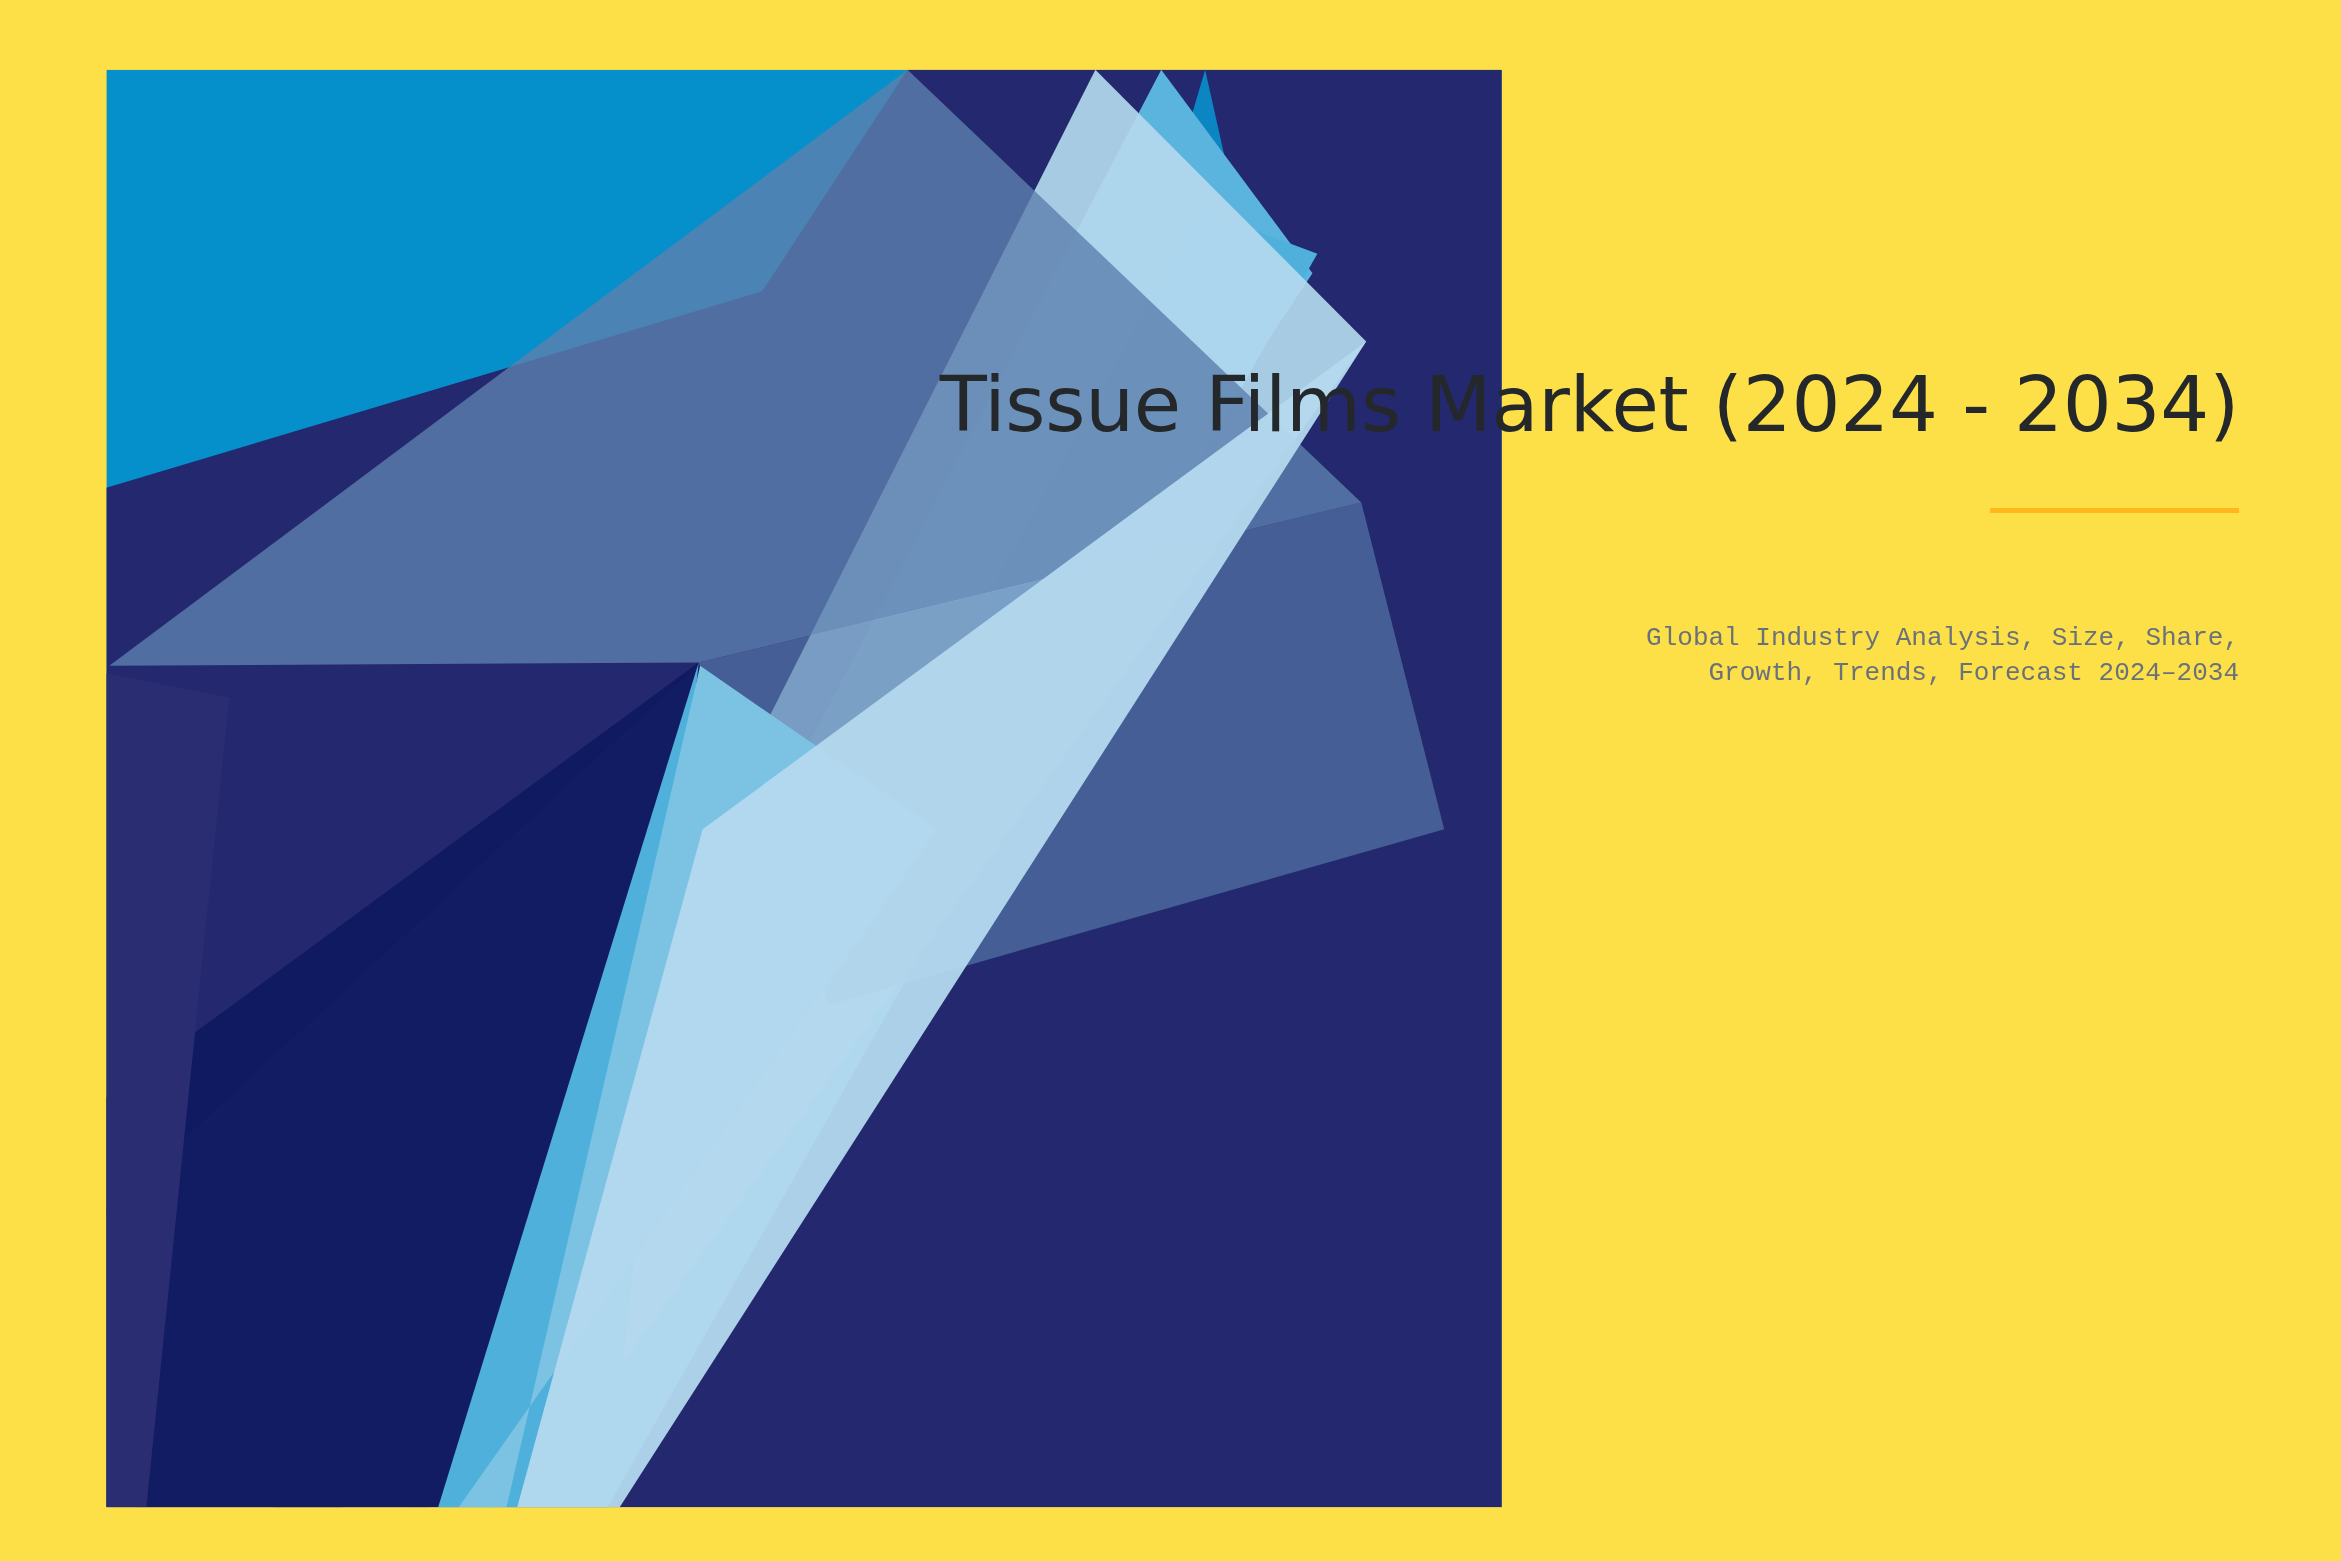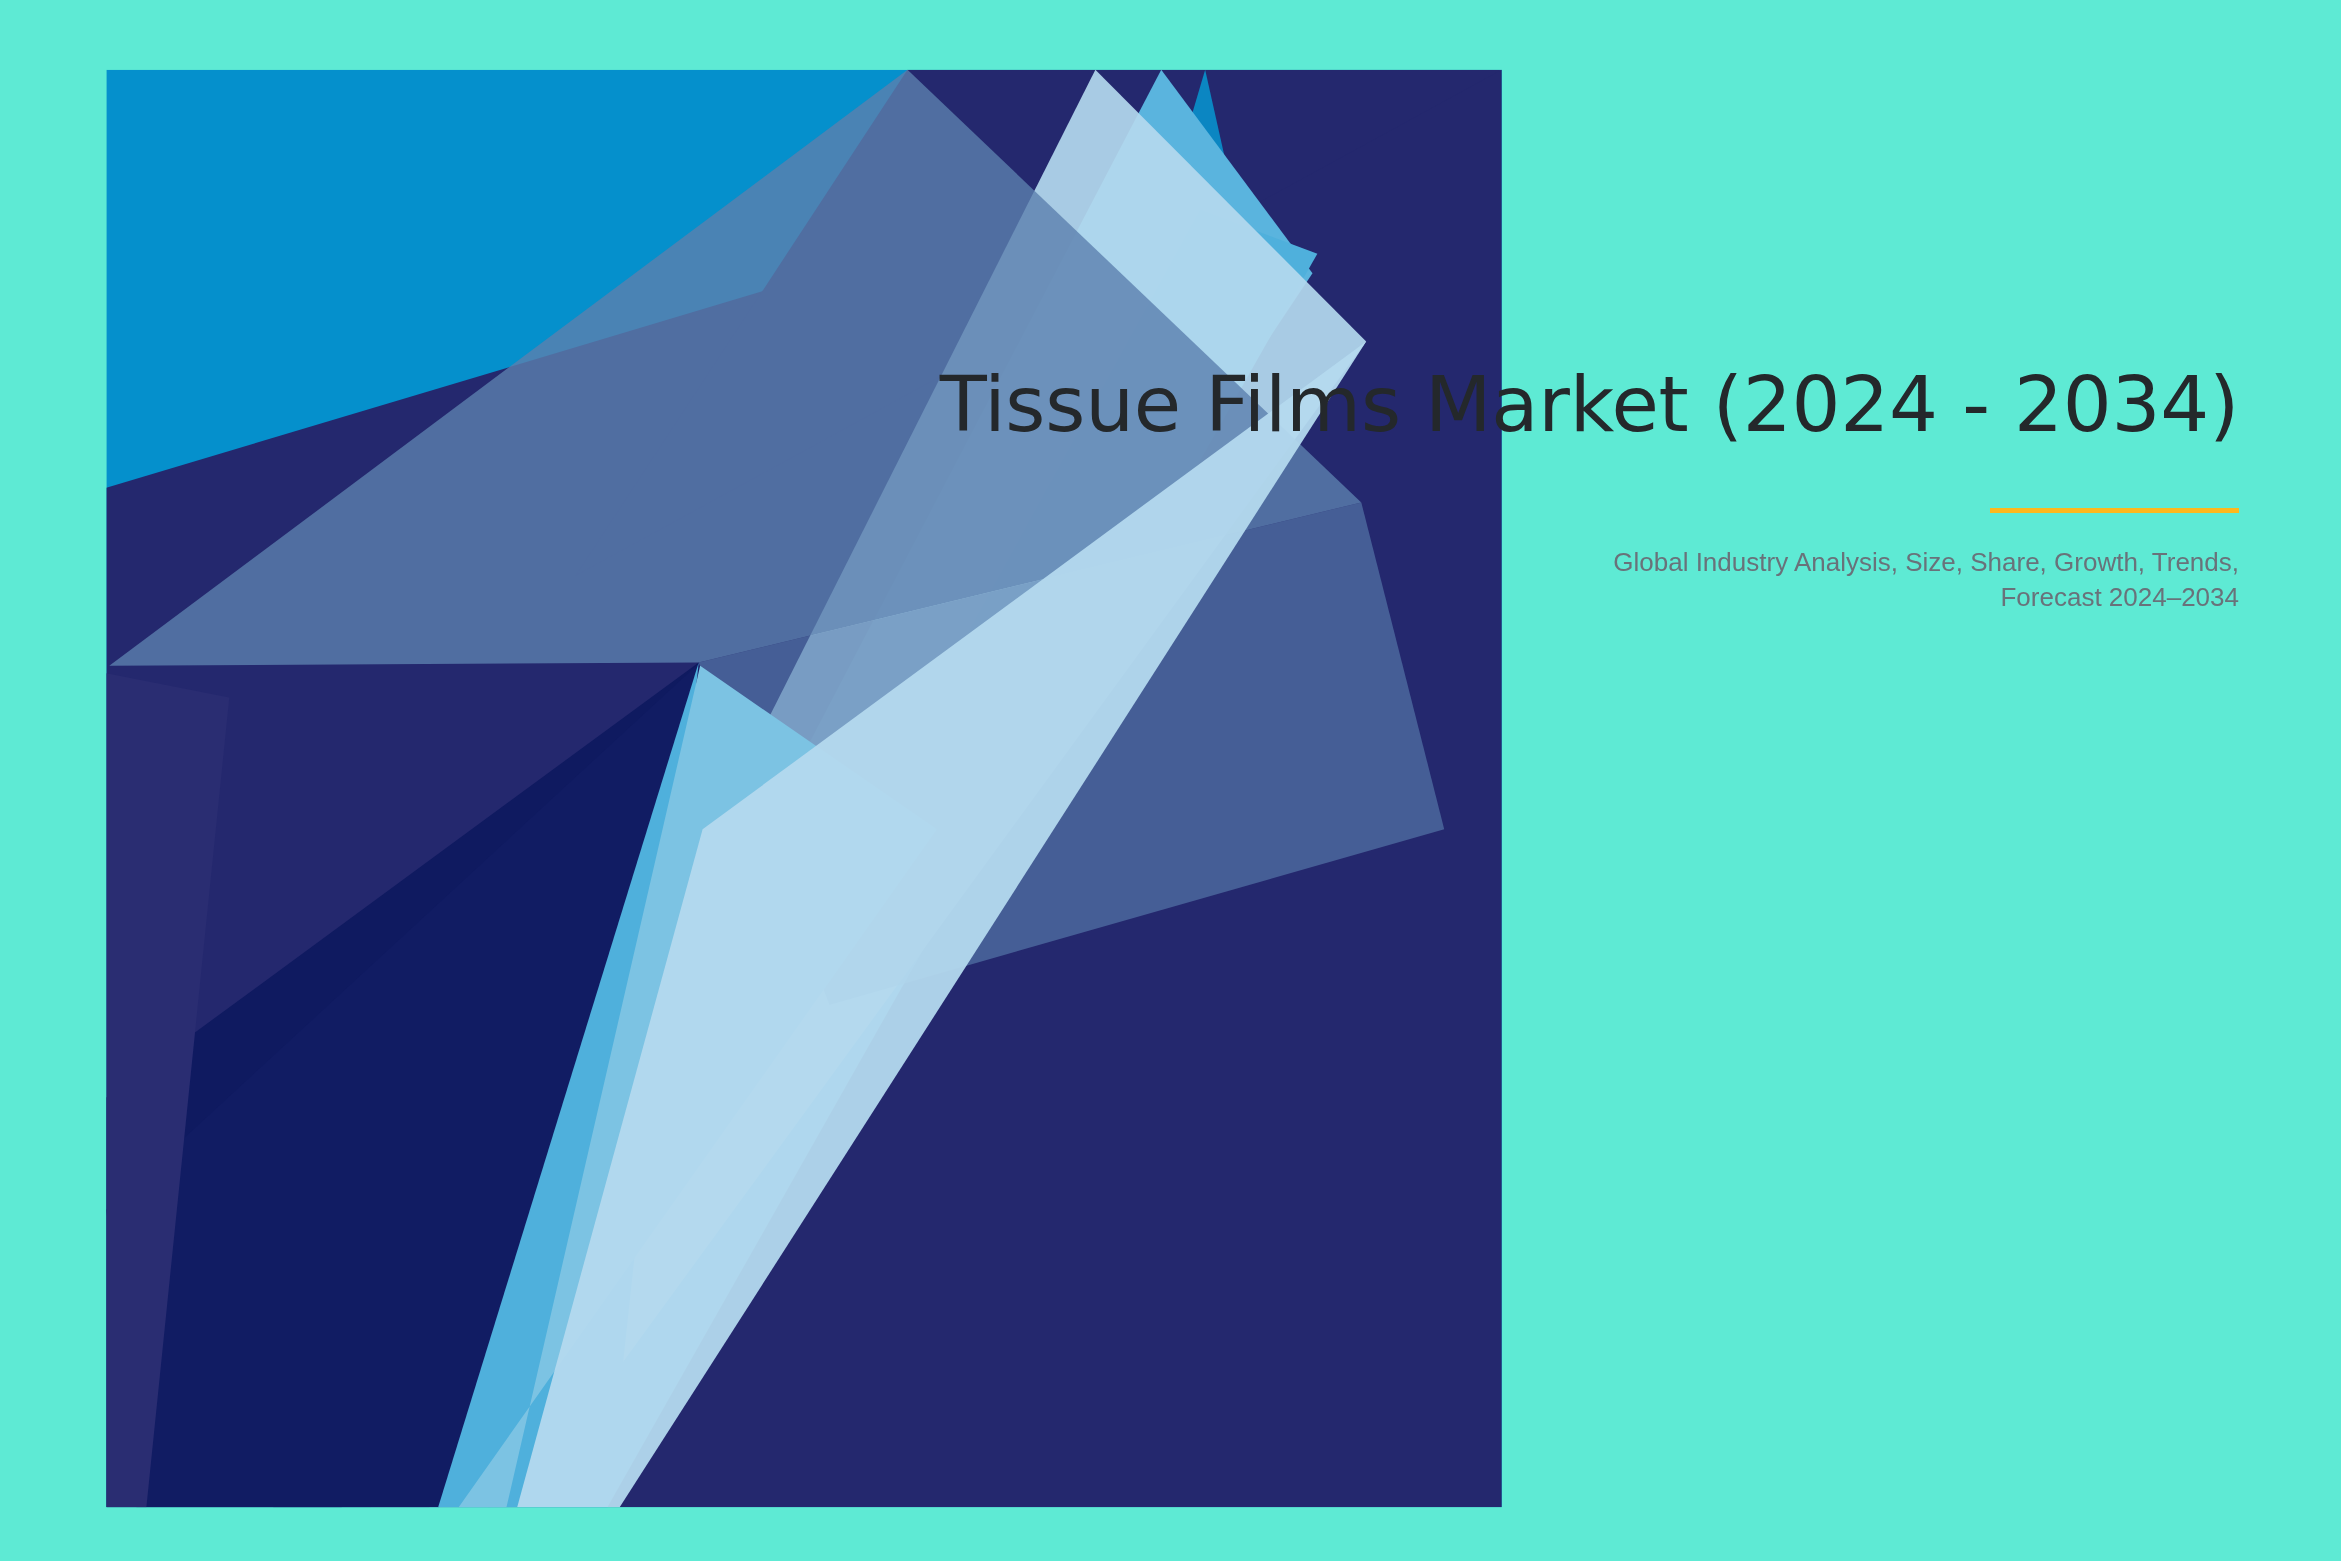--- a/index.html
+++ b/index.html
@@ -4,21 +4,21 @@
 <style>
   html, body {
     margin: 0;
     padding: 0;
     background: #f8fafb;
   }
   #slide {
     position: relative;
     width: 2342px;
     height: 1561px;
-    background: #5eead4;
+    background: #fde047;
     overflow: hidden;
     font-family: "DejaVu Sans", "Liberation Sans", sans-serif;
   }
   #art {
     position: absolute;
     left: 0;
     top: 0;
     width: 2342px;
     height: 1561px;
   }
@@ -43,22 +43,22 @@
     margin-top: 58px;
     display: flex;
     justify-content: flex-end;
   }
   #accent-rule {
     width: 249px;
     height: 5.4px;
     background: #ffb81c;
   }
   #subtitle {
-    margin-top: 32px;
-    font-family: Liberation Sans, sans-serif;
+    margin-top: 108px;
+    font-family: Liberation Mono, monospace;
     font-size: 26px;
     font-weight: 400;
     color: #69727a;
     line-height: 1.33;
     margin-left: auto;
     width: 634px;
     text-align: right;
   }
 </style>
 </head>

